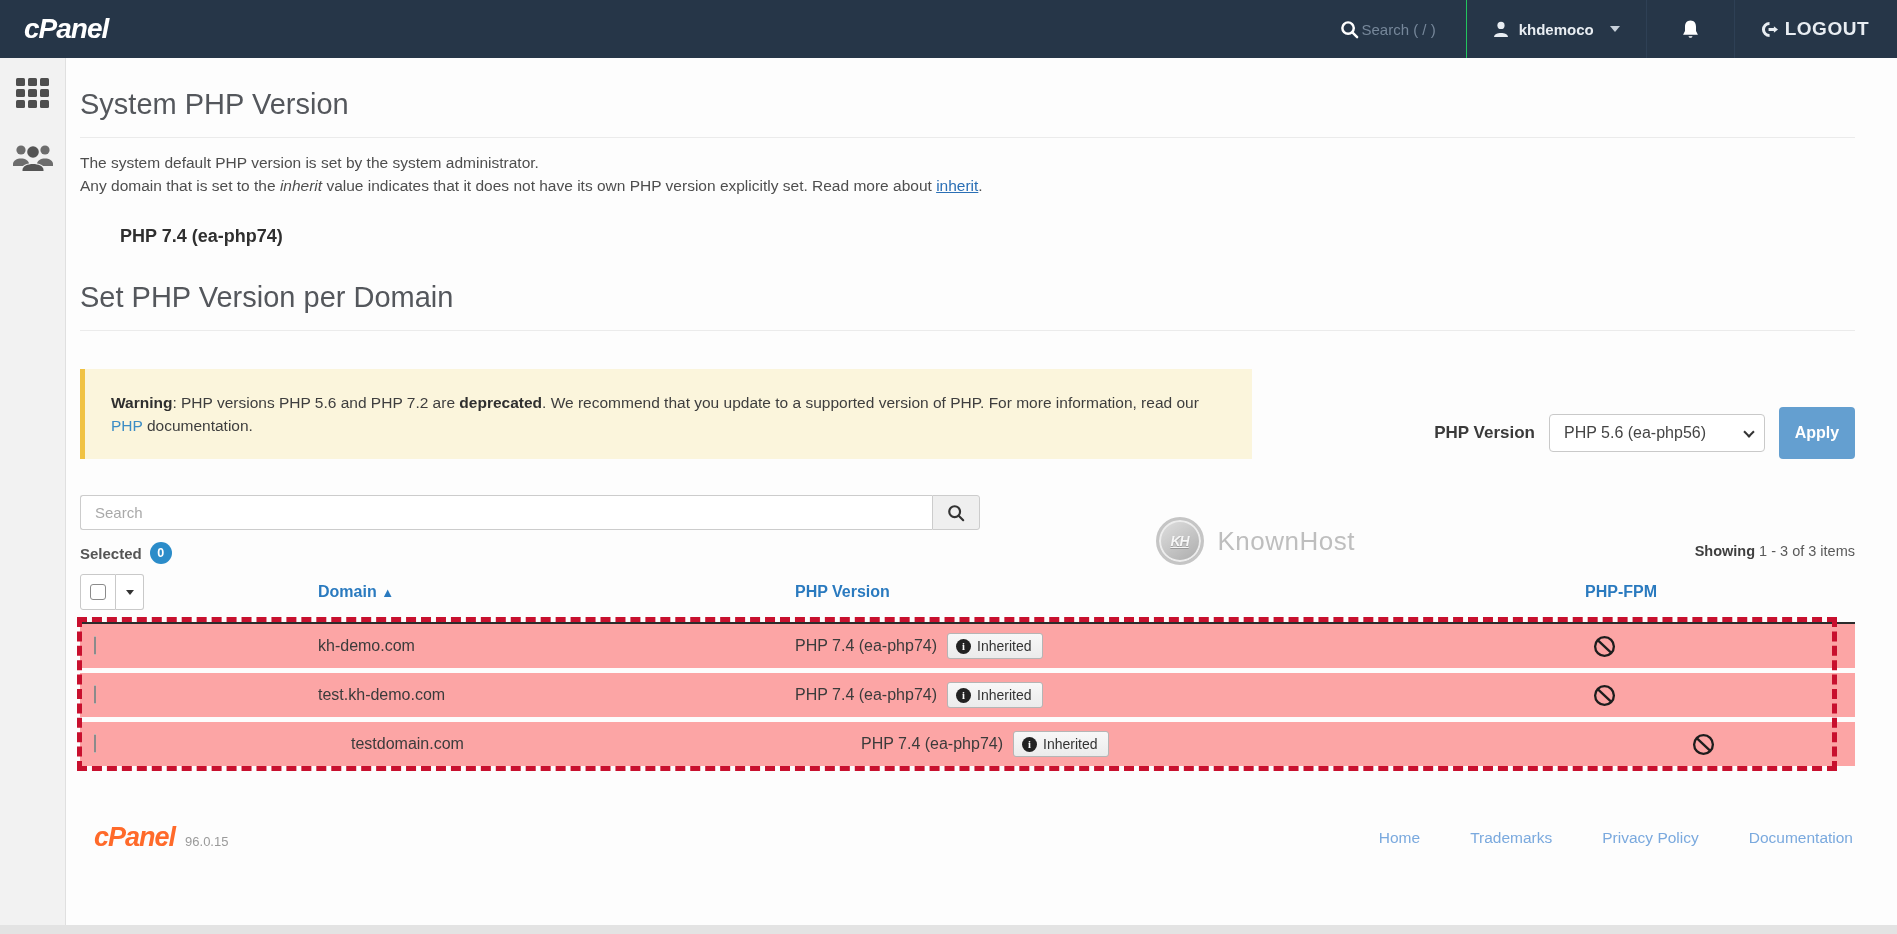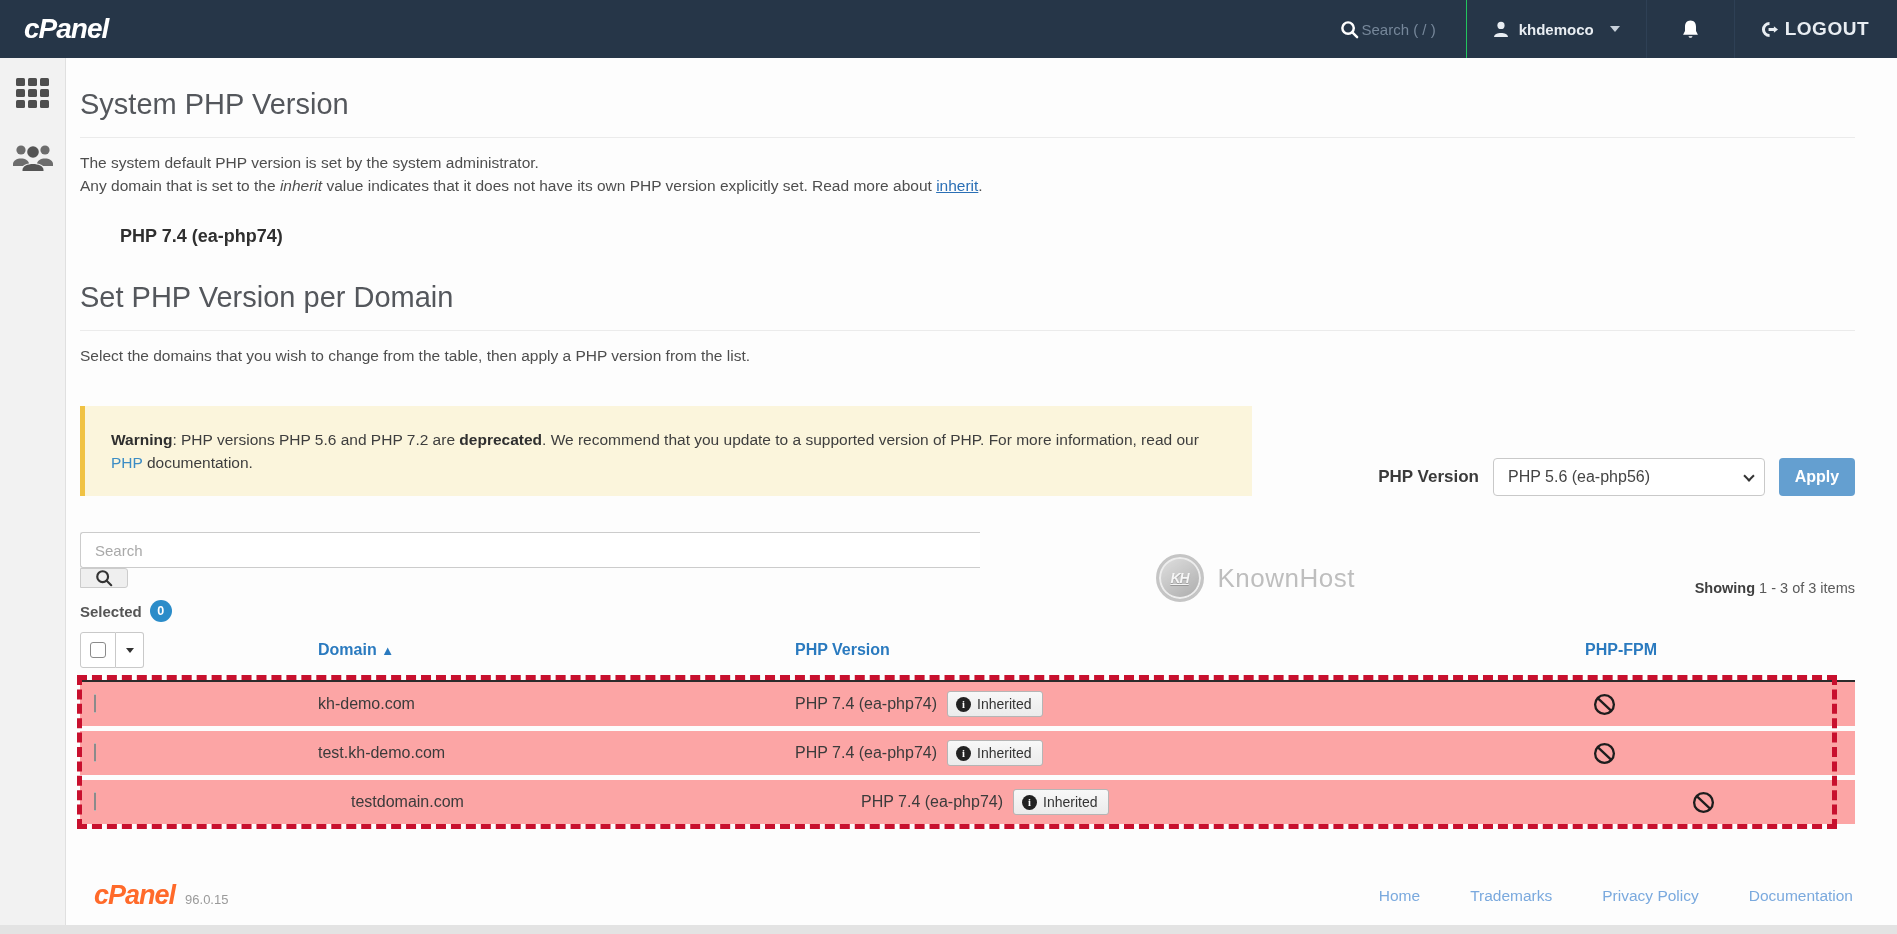--- a/index.html
+++ b/index.html
@@ -32,27 +32,27 @@
   a.plain-link { color:#3c8dc5; text-decoration:none; cursor:pointer; }
   .system-php { font-size:18px; font-weight:700; color:#2f2f2f; margin:28px 0 34px 40px; }
   .section-title { margin-top:10px; }
 
   
   .warn-row { display:flex; justify-content:space-between; align-items:flex-end; margin-top:38px; }
   .warning-box { width:1172px; background:#fbf5dc; border-left:5px solid #f0c243; padding:22px 26px; font-size:15.5px; color:#3e3e3e; line-height:1.5; }
   .warning-box b { color:#2f2f2f; }
   .version-control { display:flex; align-items:center; gap:14px; margin-top:10px; }
   .vc-label { font-size:17px; font-weight:700; color:#3a3a3a; white-space:nowrap; }
-  .select-box { position:relative; width:272px; height:38px; background:#ffffff; border:1px solid #c9c9c9; border-radius:4px; font-size:16px; color:#444; display:flex; align-items:center; padding:0 30px 0 14px; cursor:pointer; }
+  .select-box { position:relative; width:216px; height:38px; background:#ffffff; border:1px solid #c9c9c9; border-radius:4px; font-size:16px; color:#444; display:flex; align-items:center; padding:0 30px 0 14px; cursor:pointer; }
   .select-chevron { position:absolute; right:11px; top:13px; width:8px; height:8px; border-right:2px solid #333; border-bottom:2px solid #333; transform:rotate(45deg); }
-  .apply-btn { width:76px; height:38px; background:#649fd0; color:#ffffff; border:none; border-radius:4px; font-size:16px; font-weight:700; cursor:pointer; font-family:"Liberation Sans",sans-serif; }
+  .apply-btn { width:76px; height:52px; background:#649fd0; color:#ffffff; border:none; border-radius:4px; font-size:16px; font-weight:700; cursor:pointer; font-family:"Liberation Sans",sans-serif; }
 
   
   .table-area { position:relative; margin-top:36px; }
-  .search-group { display:flex; width:900px; height:56px;flex-direction:column; }
+  .search-group { display:flex; width:900px; height:35px; }
   .search-input { flex:1; border:1px solid #cccccc; border-right:none; border-radius:3px 0 0 3px; padding:0 14px; font-size:15px; color:#555; background:#fff; font-family:"Liberation Sans",sans-serif; outline:none; }
   .search-input::placeholder { color:#a9a9a9; }
   .search-btn { width:48px; background:#efefef; border:1px solid #cccccc; border-radius:0 3px 3px 0; display:flex; align-items:center; justify-content:center; cursor:pointer; }
   .selected-row { display:flex; align-items:center; gap:8px; margin-top:12px; }
   .selected-label { font-size:15px; font-weight:700; color:#555; }
   .selected-badge { min-width:22px; height:22px; border-radius:11px; background:#2b8cc9; color:#fff; font-size:12.5px; font-weight:700; display:flex; align-items:center; justify-content:center; padding:0 6px; }
 
   .watermark { position:absolute; top:22px; right:500px; display:flex; align-items:center; gap:14px; opacity:0.75; }
   .kh-circle { width:48px; height:48px; border-radius:50%; background:linear-gradient(145deg,#d8d8d8,#8f8f8f); border:3px solid #b3b3b3; display:flex; align-items:center; justify-content:center; box-shadow:inset 0 0 0 2px #e8e8e8; }
   .kh-letters { font-size:14px; font-weight:700; font-style:italic; color:#f4f4f4; text-shadow:0 1px 1px #777; letter-spacing:-1px;text-decoration:underline; }
@@ -172,21 +172,20 @@
 
   <p class="desc">
     <span>The system default PHP version is set by the system administrator.</span><br>
     <span>Any domain that is set to the </span><span class="em">inherit</span><span> value indicates that it does not have its own PHP version explicitly set. Read more about </span><a class="inline-link">inherit</a><span>.</span>
   </p>
 
   <div class="system-php">PHP 7.4 (ea-php74)</div>
 
   <h2 class="section-title">Set PHP Version per Domain</h2>
 
-  <p class="desc">Select the domains that you wish to change from the table, then apply a PHP version from the list.</p>
 
   <div class="warn-row">
     <div class="warning-box">
       <b>Warning</b><span>: PHP versions PHP 5.6 and PHP 7.2 are </span><b>deprecated</b><span>. We recommend that you update to a supported version of PHP. For more information, read our </span><a class="plain-link">PHP</a><span> documentation.</span>
     </div>
     <div class="version-control">
       <span class="vc-label">PHP Version</span>
       <div class="select-box">
         <span>PHP 5.6 (ea-php56)</span>
         <span class="select-chevron"></span>

